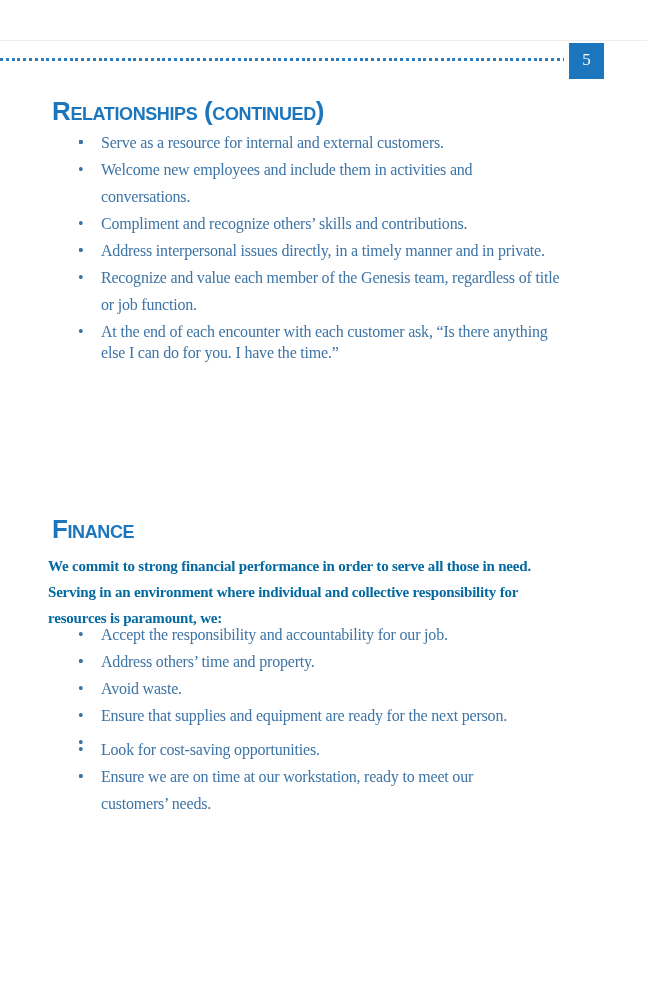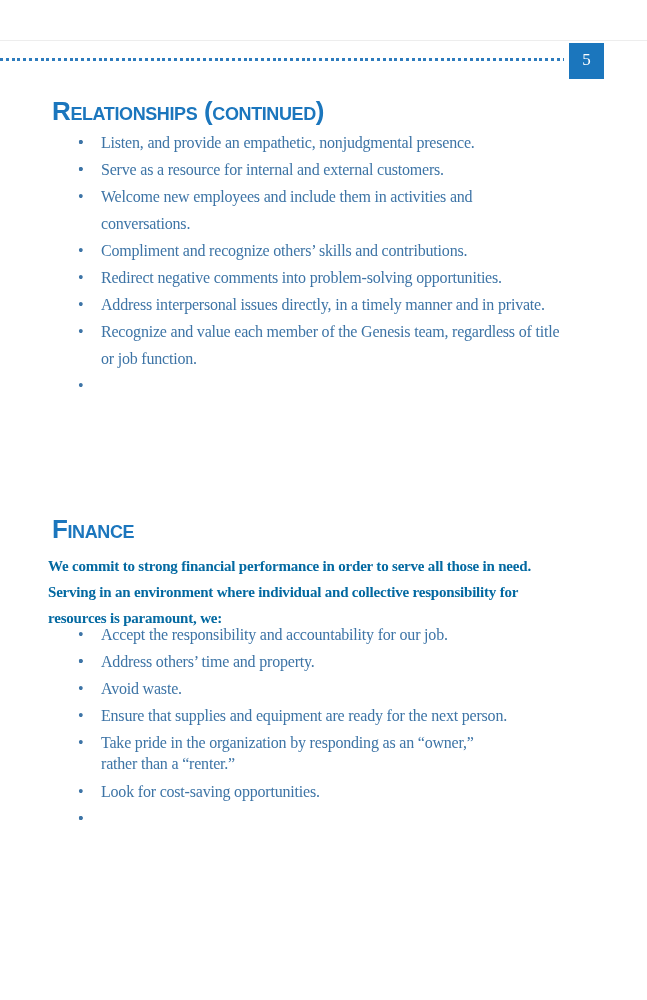--- a/index.html
+++ b/index.html
@@ -109,43 +109,44 @@
 <div class="faint-line"></div>
 <div class="dotted-rule"></div>
 <div class="page-badge">
   <span>5</span>
 </div>
 
 <h1 class="section-title" id="relationships-title"><span class="title-cap">R</span><span>elationships (Continued)</span></h1>
 
 <ul class="bullet-list" id="relationships-list">
   <li><span class="bullet-marker">•</span></li>
-  <li><span class="bullet-marker">•</span><span class="bullet-text">Listen, and provide an empathetic, nonjudgmental presence.</span></li>
+  <li><span class="bullet-marker">•</span></li>
   <li><span class="bullet-marker">•</span></li>
   <li><span class="bullet-marker">•</span><span class="bullet-text">Serve as a resource for internal and external customers.</span></li>
   <li><span class="bullet-marker">•</span><span class="bullet-text">Welcome new employees and include them in activities and
 conversations.</span></li>
   <li><span class="bullet-marker">•</span><span class="bullet-text">Compliment and recognize others’ skills and contributions.</span></li>
-  <li><span class="bullet-marker">•</span><span class="bullet-text">Redirect negative comments into problem-solving opportunities.</span></li>
+  <li><span class="bullet-marker">•</span></li>
   <li><span class="bullet-marker">•</span><span class="bullet-text">Address interpersonal issues directly, in a timely manner and in private.</span></li>
   <li><span class="bullet-marker">•</span><span class="bullet-text">Recognize and value each member of the Genesis team, regardless of title
 or job function.</span></li>
-  <li class="tight"><span class="bullet-marker">•</span></li>
+  <li class="tight"><span class="bullet-marker">•</span><span class="bullet-text">At the end of each encounter with each customer ask, “Is there anything
+else I can do for you. I have the time.”</span></li>
 </ul>
 
 <h1 class="section-title" id="finance-title"><span class="title-cap">F</span><span>inance</span></h1>
 
 <p class="intro-paragraph">We commit to strong financial performance in order to serve all those in need.
 Serving in an environment where individual and collective responsibility for
 resources is paramount, we:</p>
 
 <ul class="bullet-list" id="finance-list">
   <li><span class="bullet-marker">•</span><span class="bullet-text">Accept the responsibility and accountability for our job.</span></li>
   <li><span class="bullet-marker">•</span></li>
   <li><span class="bullet-marker">•</span><span class="bullet-text">Address others’ time and property.</span></li>
   <li><span class="bullet-marker">•</span><span class="bullet-text">Avoid waste.</span></li>
   <li><span class="bullet-marker">•</span><span class="bullet-text">Ensure that supplies and equipment are ready for the next person.</span></li>
-  <li class="tight"><span class="bullet-marker">•</span><span class="bullet-text">Take pride in the organization by responding as an “owner,”
-rather than a “renter.”</span></li>
+  <li class="tight"><span class="bullet-marker">•</span></li>
   <li><span class="bullet-marker">•</span><span class="bullet-text">Look for cost-saving opportunities.</span></li>
   <li><span class="bullet-marker">•</span></li>
-  <li><span class="bullet-marker">•</span></li>
+  <li><span class="bullet-marker">•</span><span class="bullet-text">Ensure we are on time at our workstation, ready to meet our
+customers’ needs.</span></li>
 </ul>
 
 </body></html>

